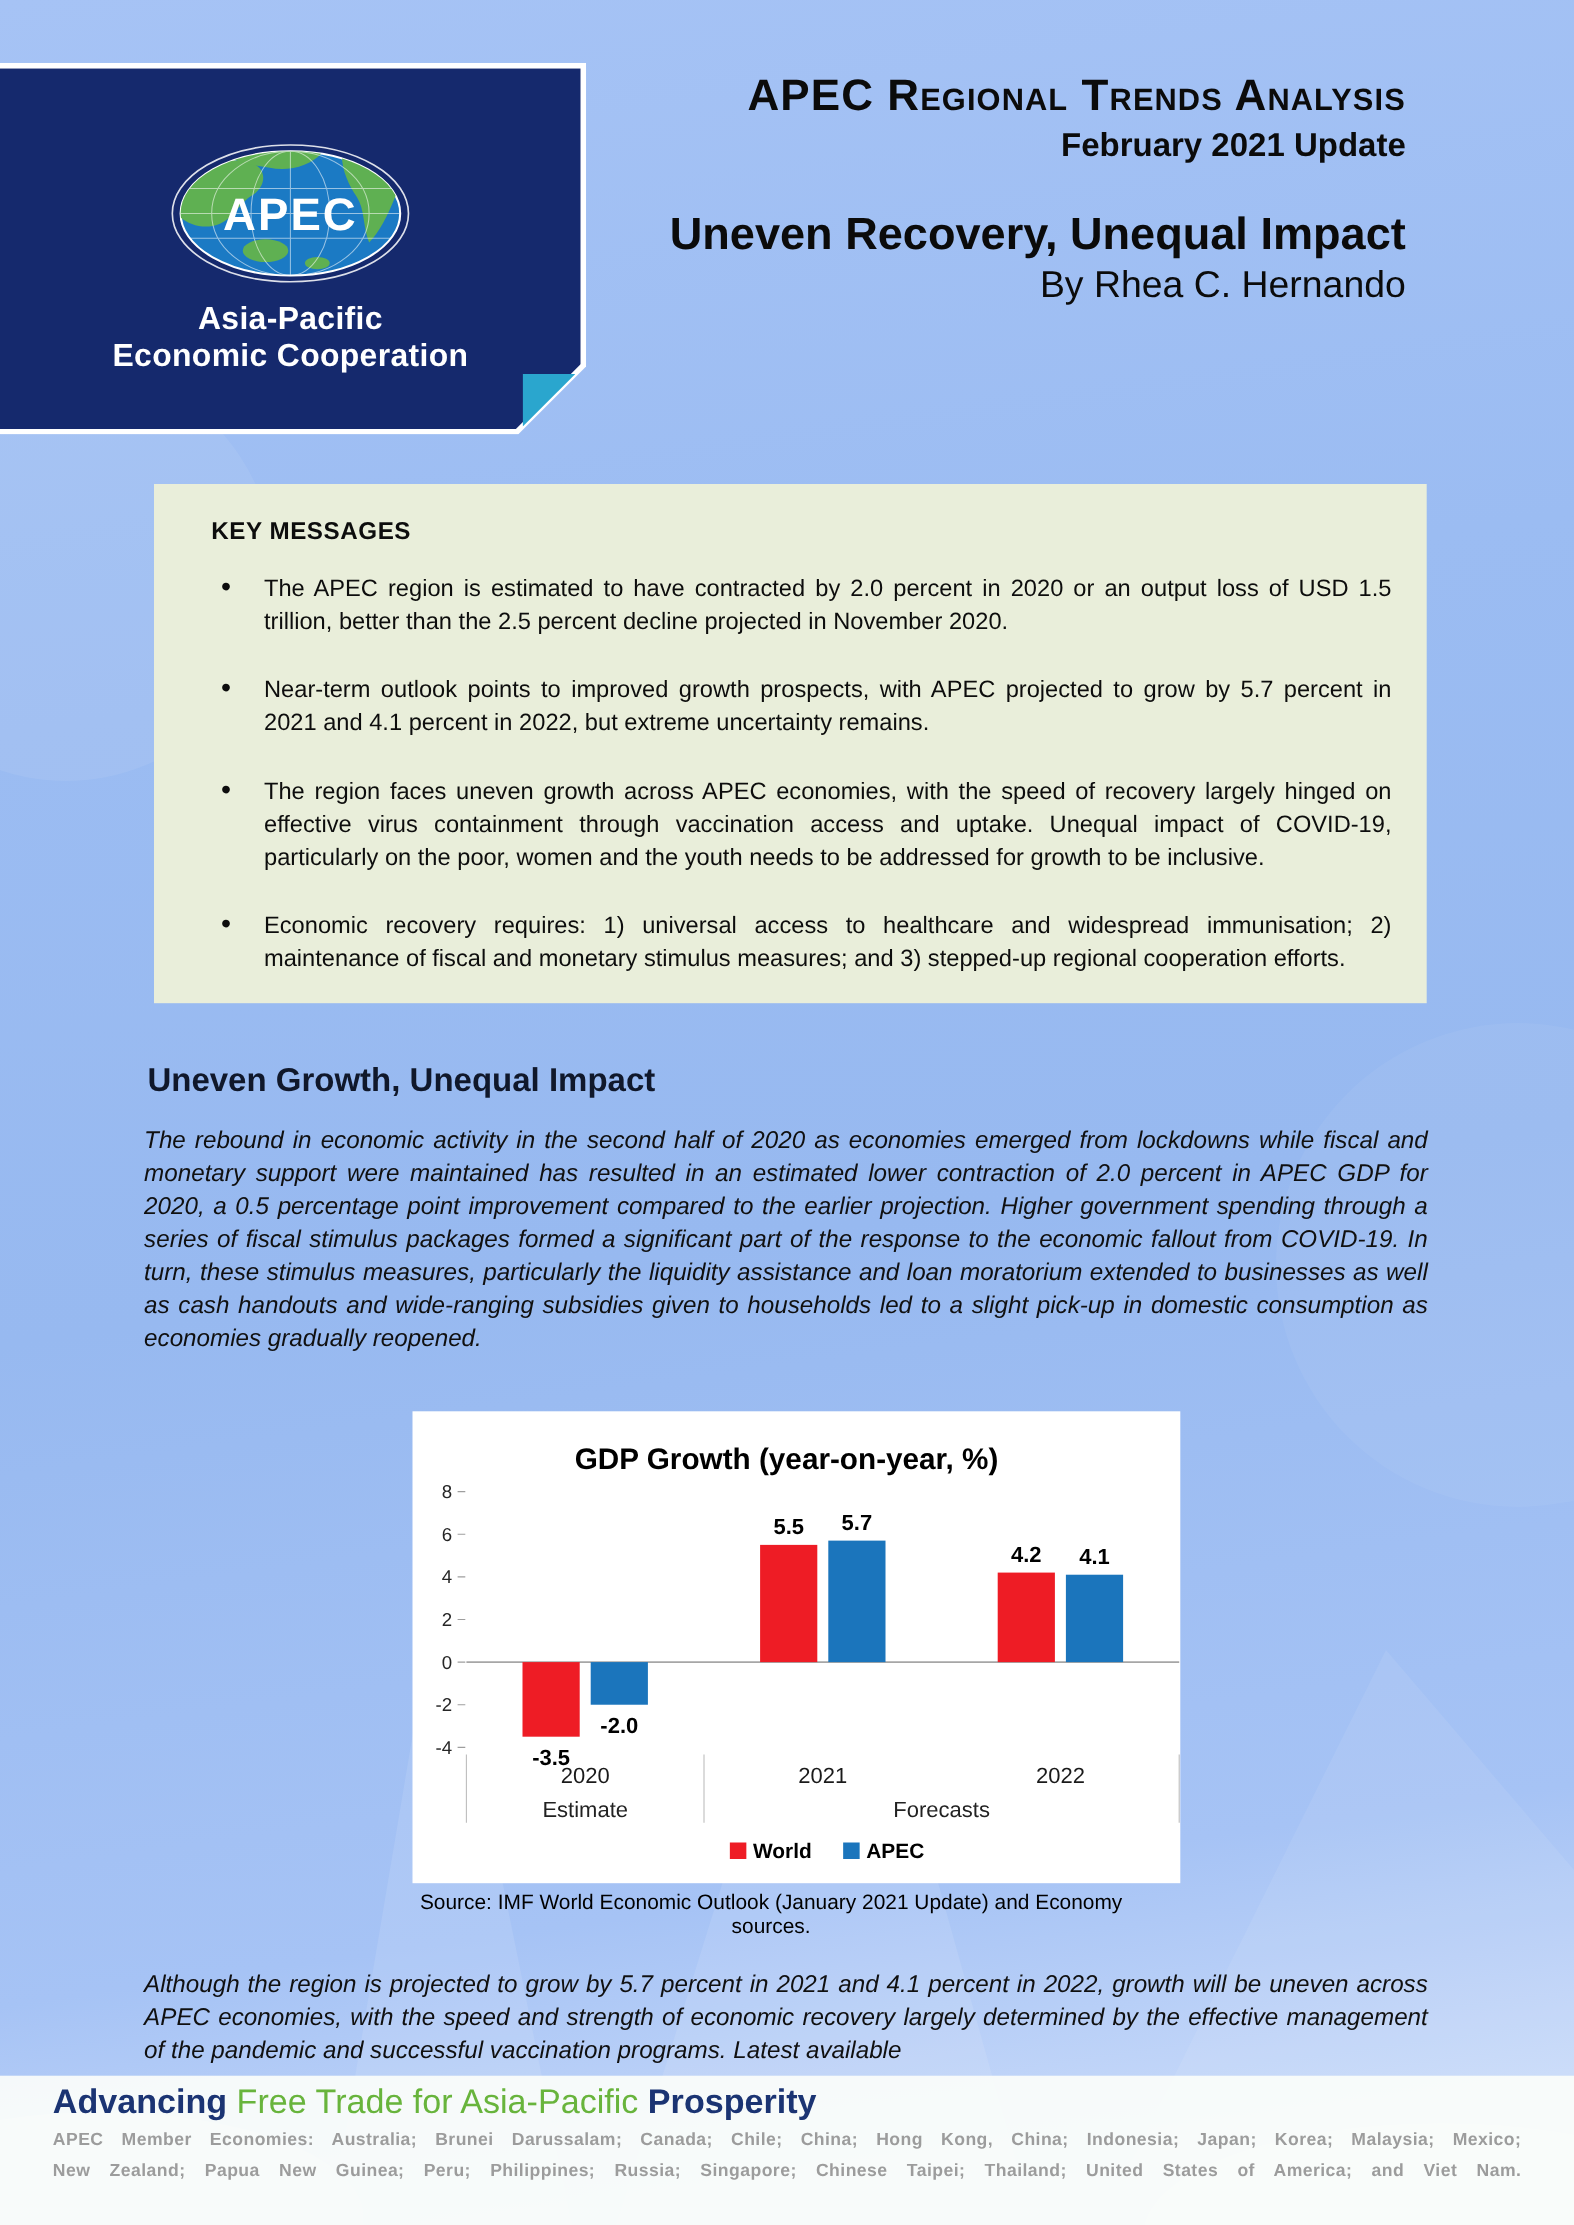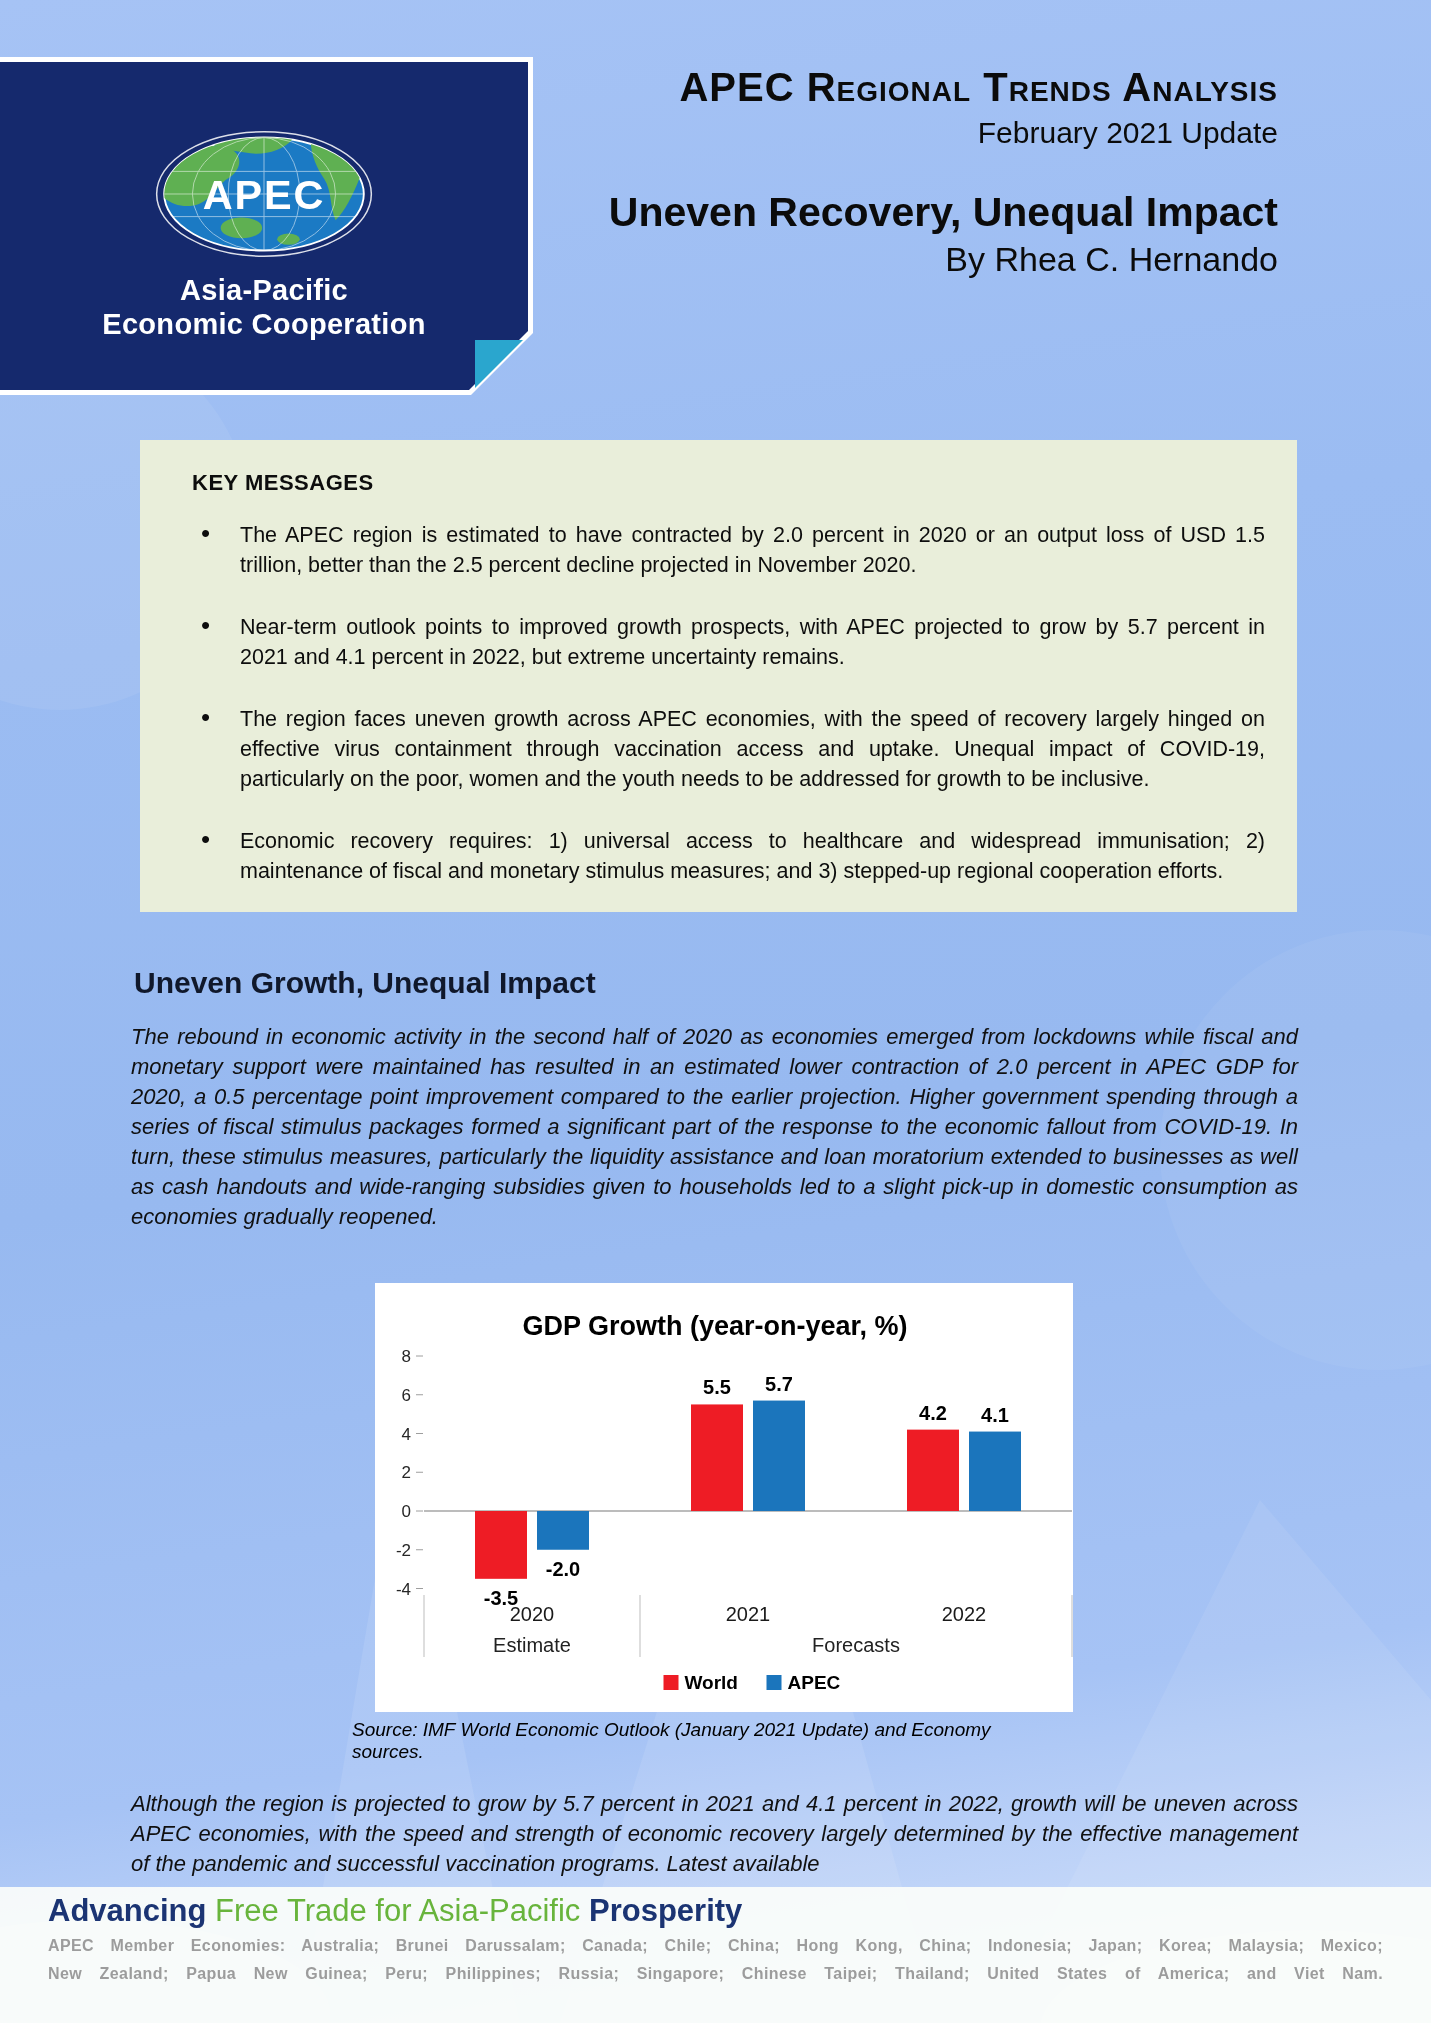--- a/index.html
+++ b/index.html
@@ -20,21 +20,21 @@
     clip-path:polygon(0 0,100% 0,100% calc(100% - 59px),calc(100% - 59px) 100%,0 100%);
     text-align:center;}
   .brand-inner svg.globe{display:block;margin:66px auto 0 auto;}
   .org-name{margin-top:14px;color:#fff;font-weight:bold;font-size:29px;line-height:1.16;letter-spacing:.3px;}
   .fold{position:absolute;left:475px;top:283px;width:48px;height:48px;background:var(--fold-cyan);
     clip-path:polygon(0 0,100% 0,0 100%);}
 
   
   .masthead{position:absolute;top:66px;right:153px;text-align:right;color:#0b0b0b;}
   .mh-title{font-size:40px;font-weight:bold;font-variant:small-caps;letter-spacing:1px;line-height:1.05;}
-  .mh-sub{font-size:30px;font-weight:normal;margin-top:8px;}
+  .mh-sub{font-size:30px;font-weight:bold;margin-top:8px;}
   .mh-report{font-size:41px;font-weight:bold;margin-top:42px;line-height:1.0;}
   .mh-byline{font-size:34px;font-weight:normal;margin-top:7px;}
 
   
   .keybox{position:absolute;left:140px;top:440px;width:1157px;box-sizing:border-box;
     background:var(--keybox-bg);padding:30px 32px 26px 52px;color:#0d0d0d;}
   .key-heading{font-size:22px;font-weight:bold;letter-spacing:.5px;}
   .keybox ul{list-style:none;margin:24px 0 0 0;padding:0;}
   .keybox li{position:relative;padding-left:48px;margin-bottom:32px;font-size:21.5px;line-height:30px;text-align:justify;}
   .keybox li:last-child{margin-bottom:0;margin-top:14px;}
@@ -44,22 +44,22 @@
   .section-heading{position:absolute;left:134px;top:966px;font-size:30px;font-weight:bold;color:#10182b;}
   .body-para{position:absolute;left:131px;width:1167px;margin:0;font-size:22px;line-height:30px;
     text-align:justify;color:#101010;font-style:italic;}
   .para1{top:1022px;}
   .para2{top:1761px;margin-top:28px;}
 
   
   .chart-card{position:absolute;left:352px;top:1283px;width:698px;height:429px;background:#ffffff;margin-left:23px;}
   .chart-card svg{display:block;}
   svg text{font-family:"Liberation Sans",sans-serif;}
-  .chart-source{position:absolute;left:352px;top:1719px;width:698px;
-    font-size:19px;color:#000;font-style:italic;}
+  .chart-source{position:absolute;left:352px;top:1719px;width:698px;text-align:center;
+    font-size:19px;color:#000;}
 
   
   .footer{position:absolute;left:0;top:1887px;width:1431px;height:138px;box-sizing:border-box;
     background:rgba(251,253,250,.93);padding:6px 48px 0 48px;}
   .tagline{font-size:31px;line-height:1.15;}
   .tg-navy{color:var(--tagline-navy);font-weight:bold;}
   .tg-green{color:var(--tagline-green);font-weight:400;}
   .members{margin-top:3px;color:var(--members-gray);font-weight:bold;font-size:16px;
     letter-spacing:.4px;word-spacing:3px;}
   .members div{text-align:justify;text-align-last:justify;line-height:28px;}

